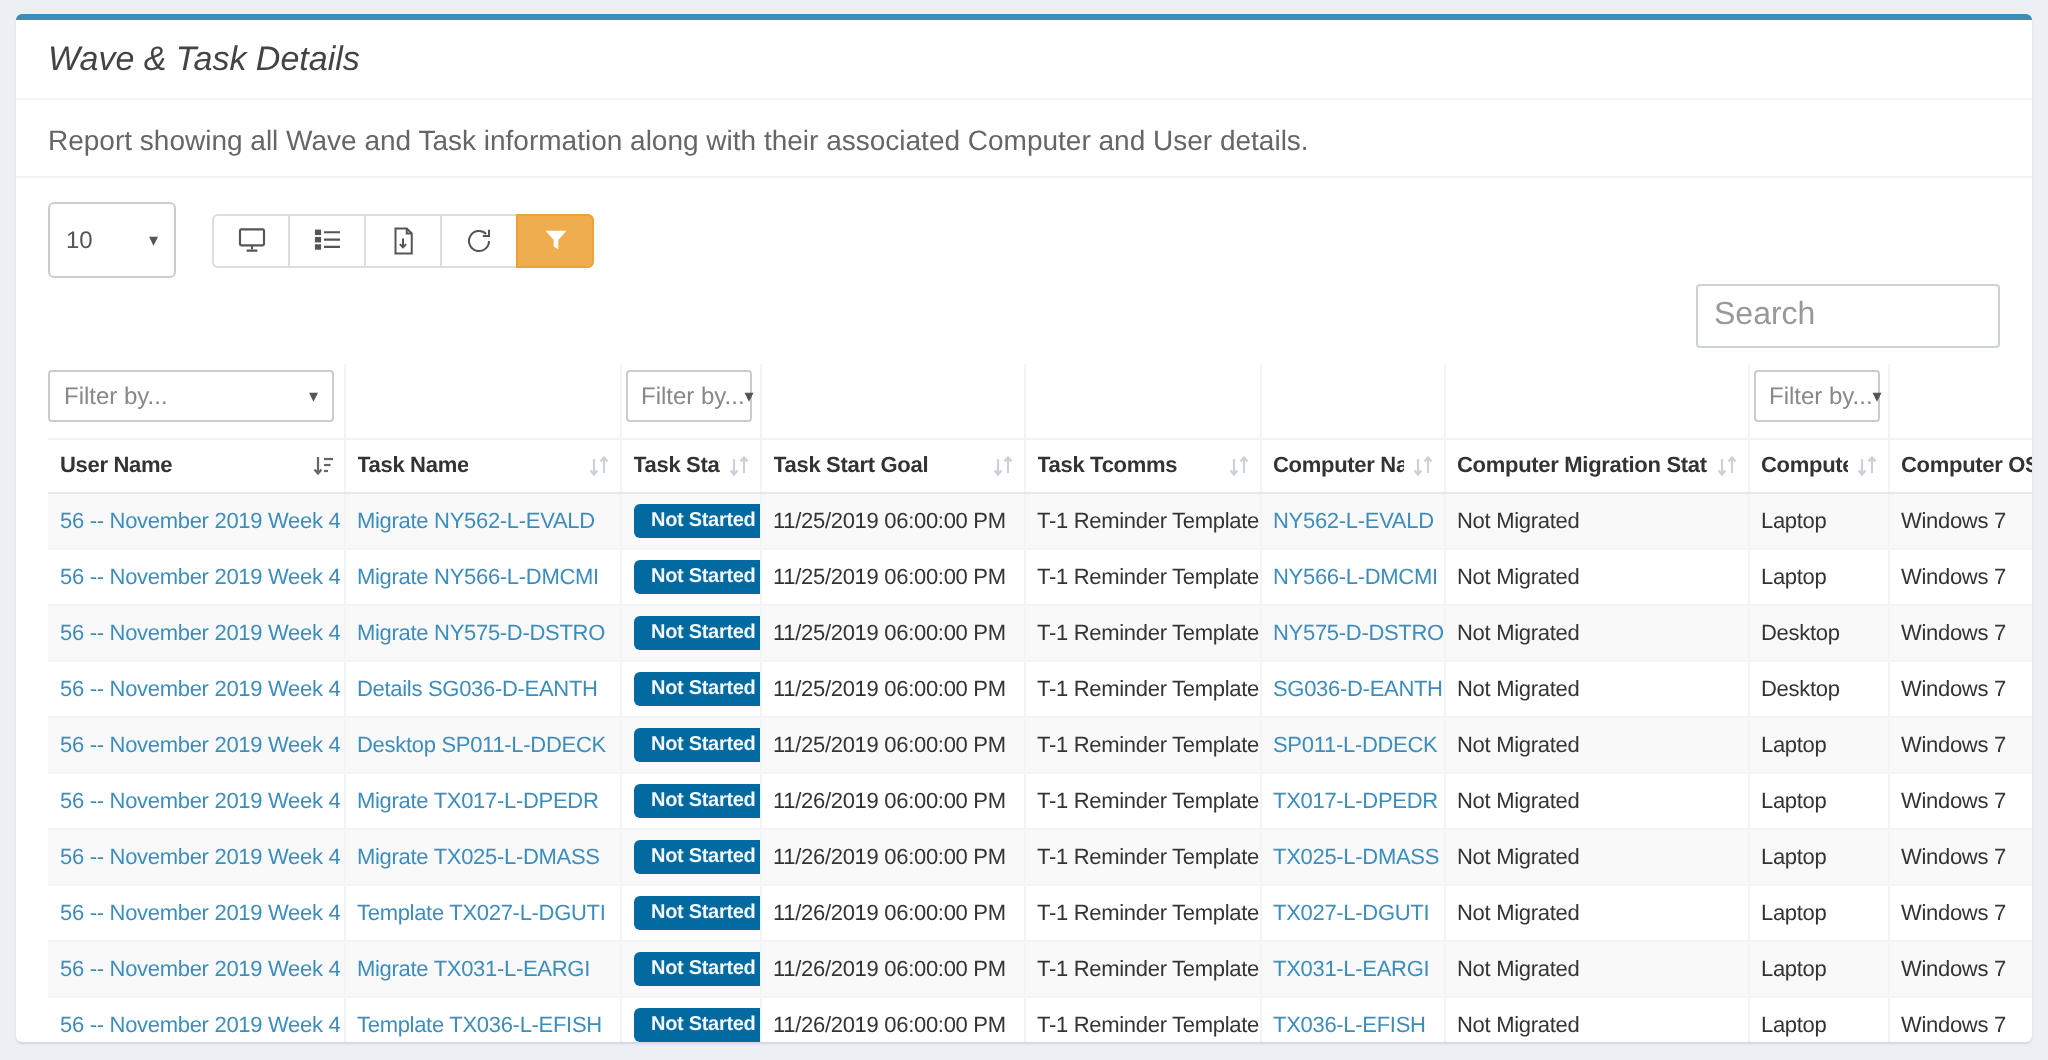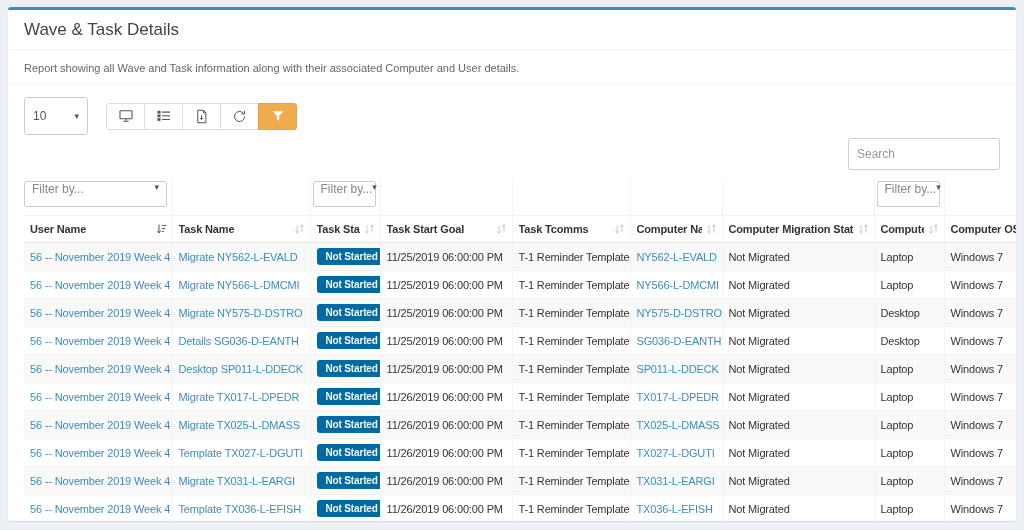--- a/index.html
+++ b/index.html
@@ -14,24 +14,25 @@
     background: #fff;
     border-top: 3px solid #3c8dbc;
     border-radius: 3px;
     box-shadow: 0 1px 1px rgba(0,0,0,0.1);
     height: 514px;
     overflow: hidden;
   }
   .card-header {
     padding: 10px 16px 9px;
     border-bottom: 1px solid #f4f4f4;
+    font-style: italic;
   }
   .card-title { font-size: 17px; font-weight: 400; color: #444; }
   .card-body { padding: 8px 16px 10px; }
-  .description { font-size: 11px; color: #666; padding: 4px 0 10px; }
+  .description { font-size: 14px; color: #666; padding: 4px 0 10px; }
   .divider { border: none; border-top: 1px solid #f4f4f4; margin: 0 -16px 12px; }
 
   
   .toolbar-row { display: flex; align-items: center; gap: 18px; margin-bottom: 2px; }
   .page-size-select {
     width: 64px; height: 38px; border: 1px solid #ccc; border-radius: 3px;
     background: #fff; display: inline-flex; align-items: center;
     justify-content: space-between; padding: 0 8px; font-size: 12px; color: #555;
     cursor: pointer;
   }
@@ -43,37 +44,37 @@
     margin-left: -1px; cursor: pointer;
   }
   .tool-btn:first-child { margin-left: 0; border-radius: 3px 0 0 3px; }
   .tool-btn svg { stroke: #555; fill: none; stroke-width: 1.6; }
   .tool-btn.warning { background: #f0ad4e; border-color: #eea236; border-radius: 0 3px 3px 0; }
   .tool-btn.warning svg { fill: #fff; stroke: none; }
 
   .search-row { display: flex; justify-content: flex-end; margin: 3px 0 8px; }
   .search-input {
     width: 152px; height: 24px; border: 1px solid #ccd0d9; border-radius: 2px;
-    padding: 15px 8px; font-size: 12px; color: #555;
+    padding: 15px 8px; font-size: 16px; color: #555;
     font-family: "Liberation Sans", sans-serif;
   }
   .search-input::placeholder { color: #999; }
 
   
   .table-wrap { overflow: hidden; width: 992px; }
   table { border-collapse: collapse; table-layout: fixed; width: 1040px; font-size: 11px; }
   col.c0{width:148px} col.c1{width:138px} col.c2{width:70px} col.c3{width:132px}
   col.c4{width:118px} col.c5{width:92px} col.c6{width:152px} col.c7{width:70px} col.c8{width:120px}
   td, th { border-left: 1px solid #f4f4f4; overflow: hidden; white-space: nowrap; }
   td:first-child, th:first-child { border-left: none; }
 
   .filter-row td { padding: 3px 4px 8px 0; }
   .filter-select {
     height: 26px; border: 1px solid #ccc; border-radius: 2px; background: #fff;
-    display: flex; align-items: flex-start; justify-content: space-between;
+    display: flex; align-items: center; justify-content: space-between;
     padding: 0 7px; font-size: 12px; color: #888; cursor: pointer; max-width: 143px;
   }
   .filter-row td:nth-child(3) .filter-select { max-width: 92px; margin-left: 2px; }
   .filter-row td:nth-child(8) .filter-select { max-width: 92px; margin-left: 2px; }
 
   thead th.col-th {
     text-align: left; font-size: 11px; font-weight: bold; color: #333;
     padding: 7px 4px 7px 6px; border-bottom: 1px solid #e8e8e8; border-top: 1px solid #f4f4f4;
     cursor: pointer;
   }

